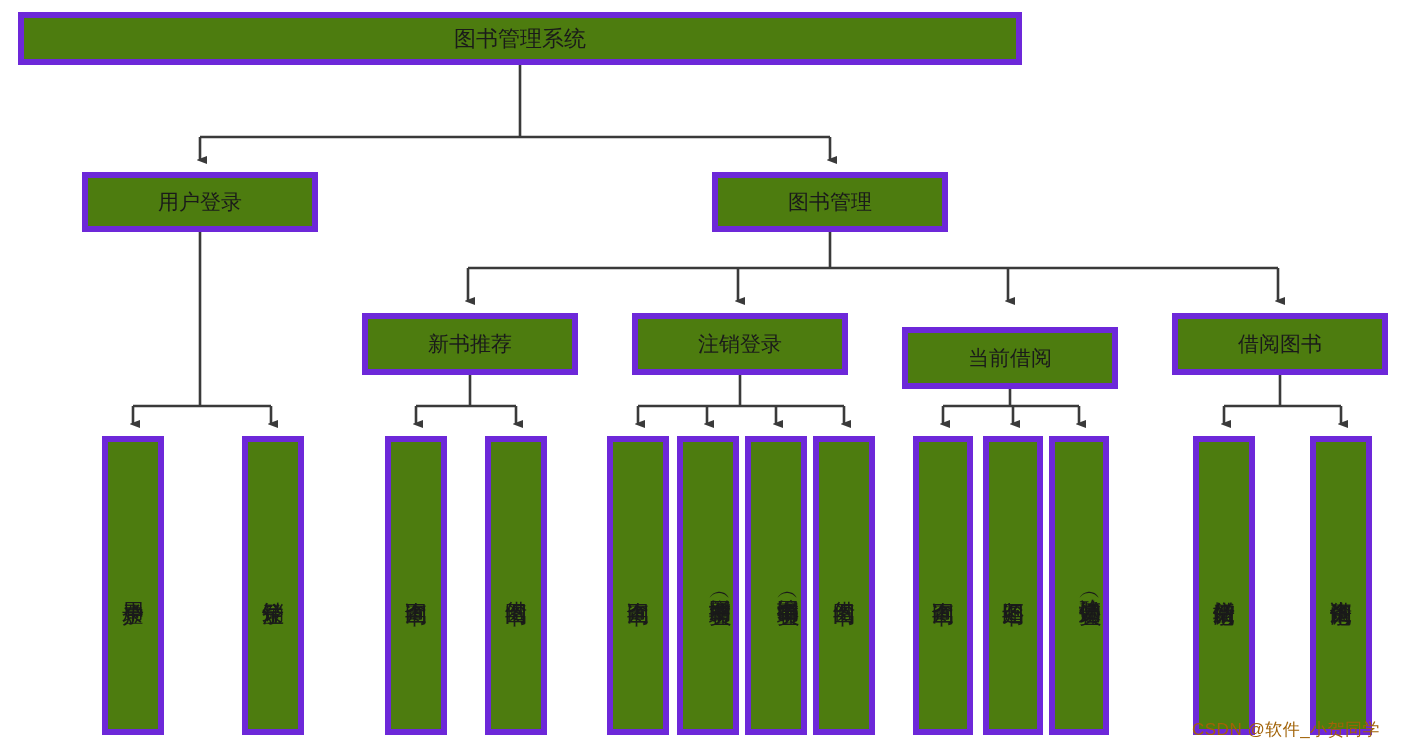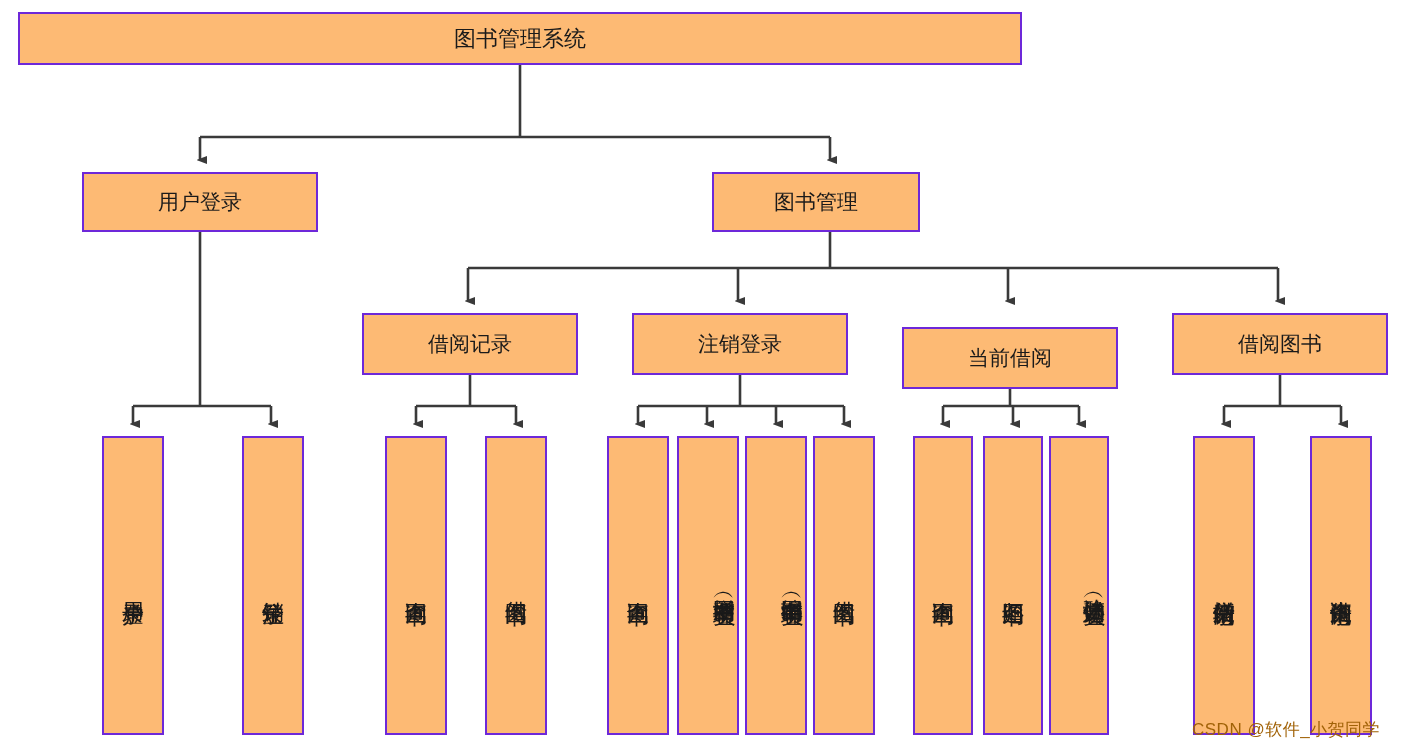--- a/index.html
+++ b/index.html
@@ -21,22 +21,22 @@
     position: absolute;
     left: 0;
     top: 0;
     width: 1405px;
     height: 747px;
     pointer-events: none;
   }
   .node {
     position: absolute;
     box-sizing: border-box;
-    border: 2px solid #6d28d9;
-    background: #fdba74;
+    border: 6px solid #6d28d9;
+    background: #4d7c0f;
     display: flex;
     align-items: center;
     justify-content: center;
     color: #1a1a1a;
     text-align: left;
     line-height: 1.18;
   }
   .node.horiz {
     font-size: 21px;
   }
@@ -120,26 +120,26 @@
     </g>
   </svg>
 
   <div class="node root" style="left:18px; top:12px; width:1004px; height:53px;">
     <span>图书管理系统</span>
   </div>
 
   <div class="node horiz" style="left:82px; top:172px; width:236px; height:60px;">
     <span>用户登录</span>
   </div>
-  <div class="node horiz" style="left:712px; top:172px; width:208px; height:60px;">
+  <div class="node horiz" style="left:712px; top:172px; width:236px; height:60px;">
     <span>图书管理</span>
   </div>
 
   <div class="node horiz" style="left:362px; top:313px; width:216px; height:62px;">
-    <span>借阅记录</span>
+    <span>新书推荐</span>
   </div>
   <div class="node horiz" style="left:632px; top:313px; width:216px; height:62px;">
     <span>注销登录</span>
   </div>
   <div class="node horiz" style="left:902px; top:327px; width:216px; height:62px;">
     <span>当前借阅</span>
   </div>
   <div class="node horiz" style="left:1172px; top:313px; width:216px; height:62px;">
     <span>借阅图书</span>
   </div>

